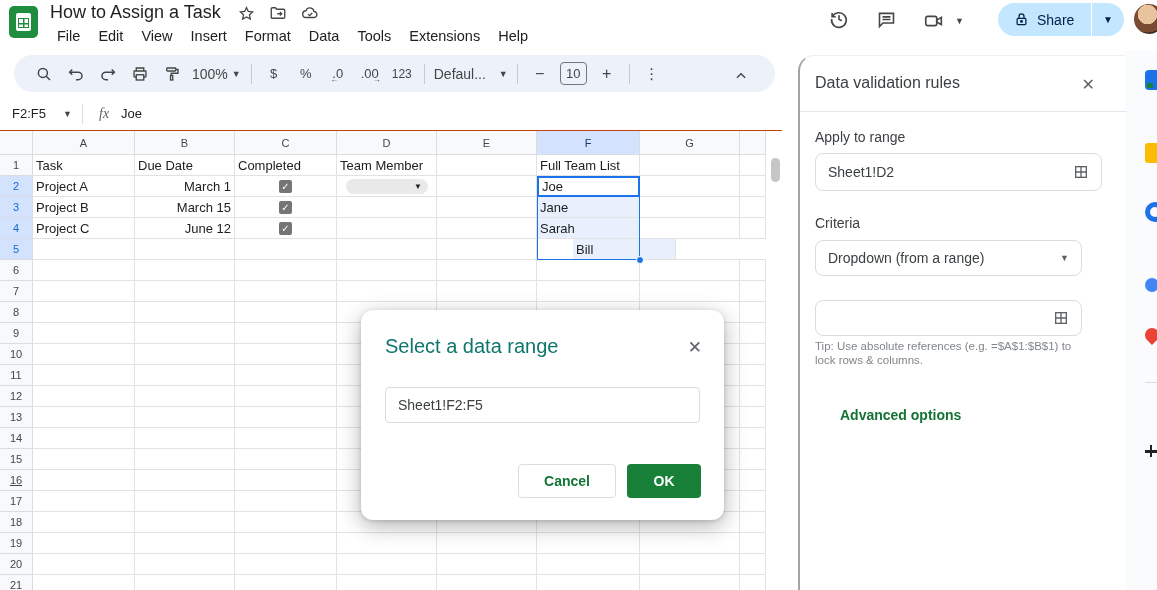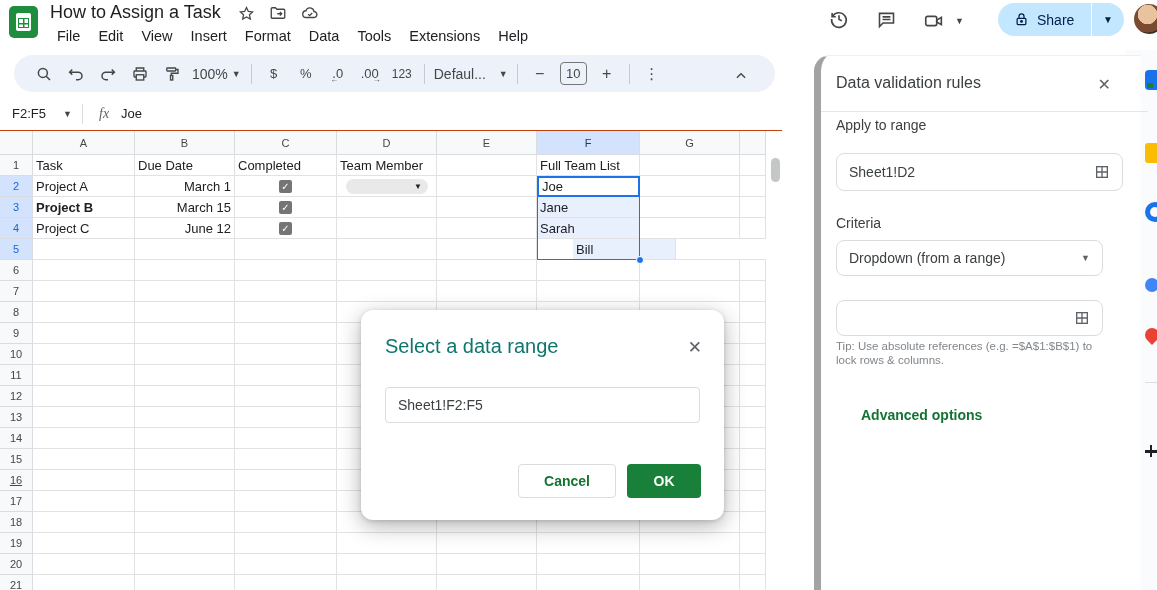--- a/index.html
+++ b/index.html
@@ -90,21 +90,21 @@
   #dialog-input { position:absolute; left:24px; top:77px; width:315px; height:36px;
     border:1px solid #dadce0; border-radius:4px; font-size:14px; color:#3c4043;
     padding-left:12px; font-family:inherit; background:#fff; }
   #btn-cancel { position:absolute; left:157px; top:154px; width:98px; height:34px; background:#fff;
     border:1px solid #dadce0; border-radius:4px; color:#137333; font-size:14px; font-weight:bold; font-family:inherit; }
   #btn-ok { position:absolute; left:266px; top:154px; width:74px; height:34px; background:#188038;
     border:none; border-radius:4px; color:#fff; font-size:14px; font-weight:bold; font-family:inherit; }
 
   
   #sidebar { position:absolute; left:798px; top:55px; width:327px; height:535px; background:#fff;
-    border-radius:16px 0 0 0; border-left:7px solid #a3a3a3; border-top:1px solid #eceff3; z-index:30;margin-left:16px; }
+    border-radius:16px 0 0 0; border-left:2px solid #a3a3a3; border-top:1px solid #eceff3; z-index:30; }
   #sb-title { position:absolute; left:15px; top:18px; font-size:16px; color:#3c4043; }
   #sb-close { position:absolute; right:30px; top:19px; font-size:16px; color:#5f6368; }
   #sb-divider { position:absolute; left:0; top:55px; width:327px; height:1px; background:#e3e6ea; }
   .sb-label { position:absolute; left:15px; font-size:14px; color:#3c4043; }
   .sb-box { position:absolute; left:15px; border:1px solid #dadce0; border-radius:8px; background:#fff;
     display:flex; align-items:center; font-size:14px; color:#3c4043; padding:0 12px; justify-content:space-between; }
   .grid-icon { color:#5f6368; }
   #sb-tip { position:absolute; left:15px; top:283px; font-size:11.5px; color:#80868b; line-height:14px; }
   #sb-advanced { position:absolute; left:40px; top:351px; font-size:14px; color:#137333; font-weight:bold; }
 
@@ -313,21 +313,21 @@
             <span class="caret">▼</span>
           </div>
         </div>
         <div class="gc" style="width: 100px; height: 21px;"></div>
         <div class="gc" style="width: 103px; height: 21px;"></div>
         <div class="gc" style="width: 100px; height: 21px;"></div>
         <div class="gc" style="width: 26px; height: 21px;"></div>
       </div>
       <div class="g-row">
         <div class="rowhdr gc selrow" style="width: 33px; height: 21px;">3</div>
-        <div class="gc" style="width: 102px; height: 21px; font-weight: bold;">Project B</div>
+        <div class="gc" style="width: 102px; height: 21px;">Project B</div>
         <div class="gc right" style="width: 100px; height: 21px;">March 15</div>
         <div class="gc" style="width: 102px; height: 21px;">
           <div class="checkbox">✓</div>
         </div>
         <div class="gc" style="width: 100px; height: 21px;"></div>
         <div class="gc" style="width: 100px; height: 21px;"></div>
         <div class="gc in-fill" style="width: 103px; height: 21px;">Jane</div>
         <div class="gc" style="width: 100px; height: 21px;"></div>
         <div class="gc" style="width: 26px; height: 21px;"></div>
       </div>
@@ -545,21 +545,21 @@
     <input id="dialog-input" value="Sheet1!F2:F5" style="">
     <button id="btn-cancel">Cancel</button>
     <button id="btn-ok">OK</button>
   </div>
 
   <div id="sidebar">
     <div id="sb-title">Data validation rules</div>
     <div id="sb-close">✕</div>
     <div id="sb-divider"></div>
 
-    <div class="sb-label" style="top:61px;text-align:right;">Apply to range</div>
+    <div class="sb-label" style="top:73px;text-align:right;">Apply to range</div>
     <div class="sb-box" style="top:97px; width:287px; height:38px;">
       <span>Sheet1!D2</span>
       <svg class="grid-icon" width="16" height="16" viewBox="0 0 24 24" fill="none" stroke="#5f6368" stroke-width="2">
           <rect x="4" y="4" width="16" height="16"></rect>
           <path d="M12 4v16M4 12h16"></path>
         </svg>
     </div>
 
     <div class="sb-label" style="top:159px;">Criteria</div>
     <div class="sb-box" style="top:184px; width:267px; height:36px;">

